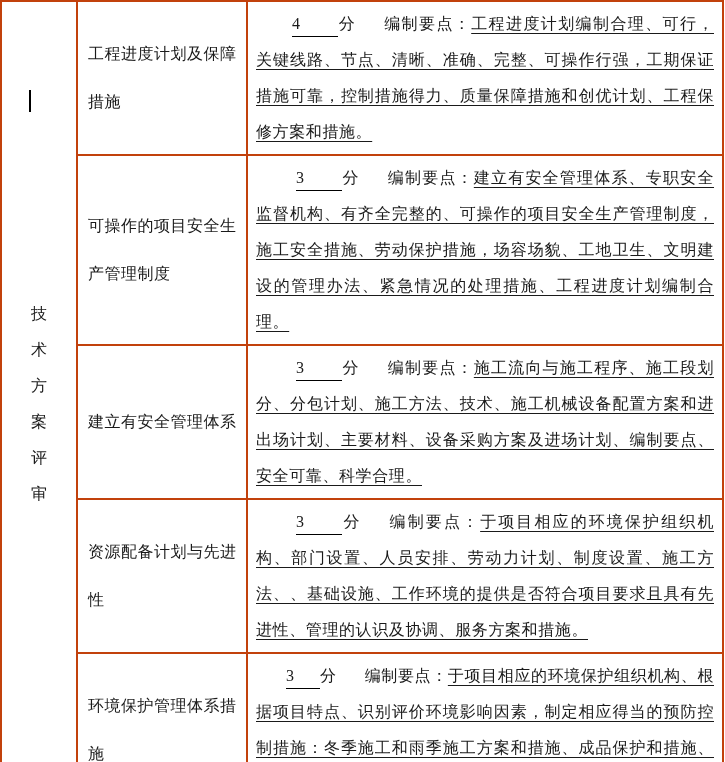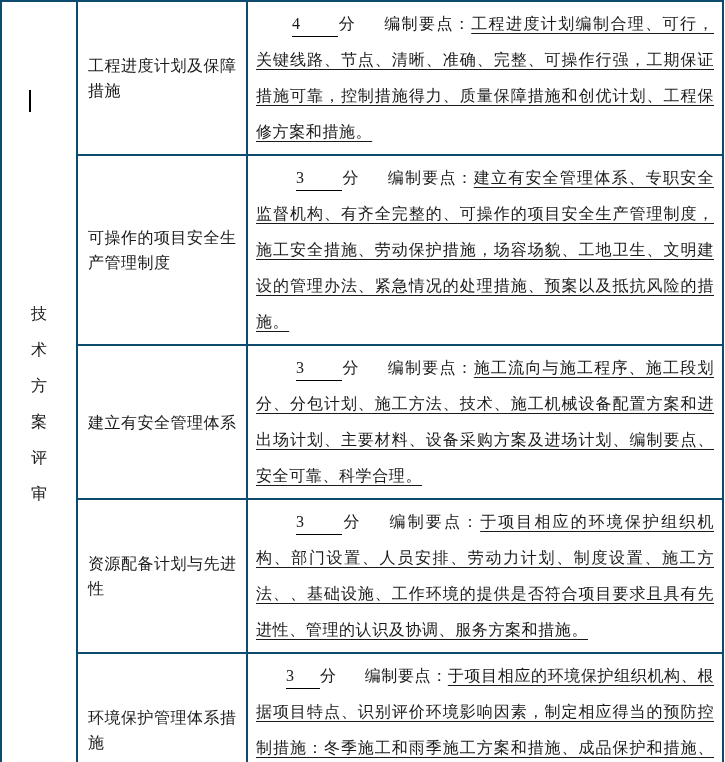--- a/index.html
+++ b/index.html
@@ -16,21 +16,21 @@
     }
     table.eval {
       position: absolute;
       left: 0;
       top: 0;
       border-collapse: collapse;
       table-layout: fixed;
       width: 724px;
     }
     table.eval td {
-      border: 2px solid #0c4a6e;
+      border: 2px solid #c2410c;
       padding: 0;
       vertical-align: middle;
     }
     td.cat {
       width: 74px;
       text-align: center;
       position: relative;
     }
     .cat-chars {
       display: inline-flex;
@@ -45,21 +45,21 @@
       left: 27px;
       top: 350px;
       width: 2px;
       height: 22px;
       background: #000;
     }
     td.item {
       width: 152px;
       padding: 0 6px 0 10px !important;
       font-size: 16px;
-      line-height: 25px;
+      line-height: 48px;
       letter-spacing: 0.5px;
     }
     td.desc {
       padding: 4px 8px 4px 8px !important;
       font-size: 16px;
       line-height: 36px;
       letter-spacing: 0.6px;
     }
     .desc-text {
       text-align: justify;
@@ -114,21 +114,21 @@
       </div>
     </td>
   </tr>
 
   <tr class="row2">
     <td class="item">
       <span>可操作的项目安全生产管理制度</span>
     </td>
     <td class="desc">
       <div class="desc-text">
-        <span class="score-blank" style="margin-left:40px;">3</span><span class="fen">分</span><span>编制要点：</span><span class="u">建立有安全管理体系、专职安全监督机构、有齐全完整的、可操作的项目安全生产管理制度，施工安全措施、劳动保护措施，场容场貌、工地卫生、文明建设的管理办法、紧急情况的处理措施、预案以及抵抗风险的措施。</span>
+        <span class="score-blank" style="margin-left:40px;">3</span><span class="fen">分</span><span>编制要点：</span><span class="u">建立有安全管理体系、专职安全监督机构、有齐全完整的、可操作的项目安全生产管理制度，施工安全措施、劳动保护措施，场容场貌、工地卫生、文明建设的管理办法、紧急情况的处理措施、工程进度计划编制合理。</span>
       </div>
     </td>
   </tr>
 
   <tr class="row3">
     <td class="item">
       <span>建立有安全管理体系</span>
     </td>
     <td class="desc">
       <div class="desc-text">

